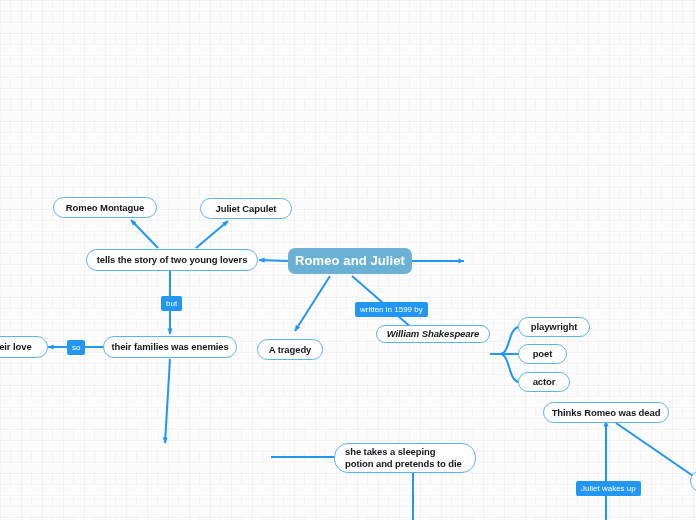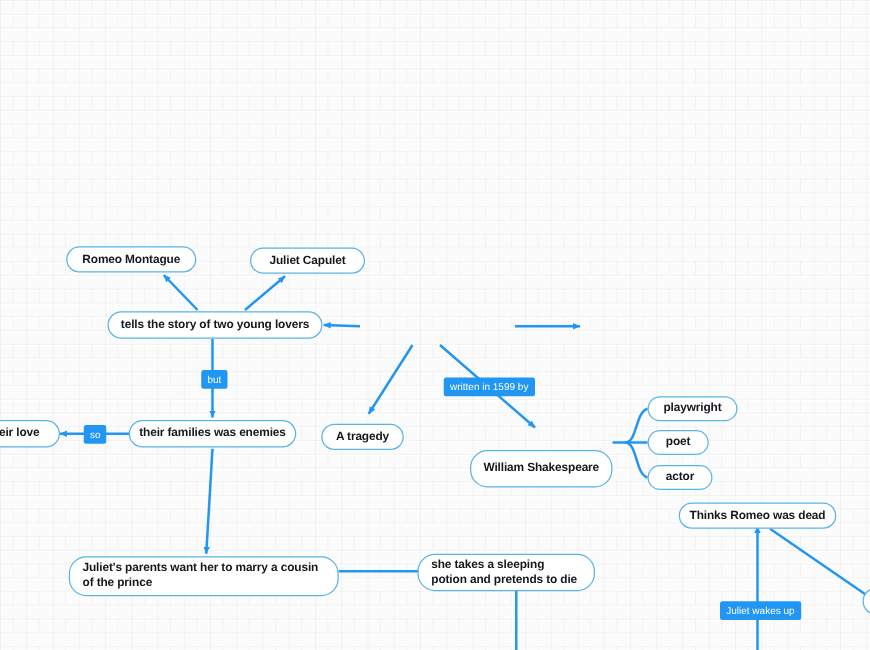--- a/index.html
+++ b/index.html
@@ -136,44 +136,43 @@
 
       <line x1="616" y1="423" x2="696" y2="478"></line>
 
       <path d="M490,354 L500,354"></path>
       <path d="M500,354 C510,354 508,330 518,327"></path>
       <path d="M500,354 L518,354"></path>
       <path d="M500,354 C510,354 508,379 518,382"></path>
     </g>
   </svg>
 
+  <div class="node root" style="left:288px; top:248px; width:124px; height:26px;">Romeo and Juliet</div>
 
   <div class="node" style="left:53px; top:197px; width:104px; height:21px;">Romeo Montague</div>
 
   <div class="node" style="left:200px; top:198px; width:92px; height:21px;">Juliet Capulet</div>
 
   <div class="node" style="left:86px; top:249px; width:172px; height:22px;">tells the story of two young lovers</div>
 
 
   <div class="node" style="left:103px; top:336px; width:134px; height:22px;">their families was enemies</div>
 
   <div class="node" style="left:-26px; top:336px; width:74px; height:22px;">their love</div>
 
   <div class="node" style="left:257px; top:339px; width:66px; height:21px;">A tragedy</div>
 
-  <div class="node" style="left:376px; top:360px; width:114px; height:30px;">William Shakespeare</div>
+  <div class="node" style="left:376px; top:325px; width:114px; height:18px;font-style:italic;">William Shakespeare</div>
 
   <div class="node" style="left:518px; top:317px; width:72px; height:20px;">playwright</div>
 
   <div class="node" style="left:518px; top:344px; width:49px; height:20px;">poet</div>
 
   <div class="node" style="left:518px; top:372px; width:52px; height:20px;">actor</div>
 
-  <div class="node multiline" style="left:55px; top:445px; width:216px; height:32px;">Juliet's parents want her to marry a cousin
-of the prince</div>
 
   <div class="node multiline" style="left:334px; top:443px; width:142px; height:30px;">she takes a sleeping
 potion and pretends to die</div>
 
   <div class="node" style="left:543px; top:402px; width:126px; height:21px;">Thinks Romeo was dead</div>
 
   <div class="badge" style="left:161px; top:296px;">but</div>
 
   <div class="badge" style="left:67px; top:340px;">so</div>
 

